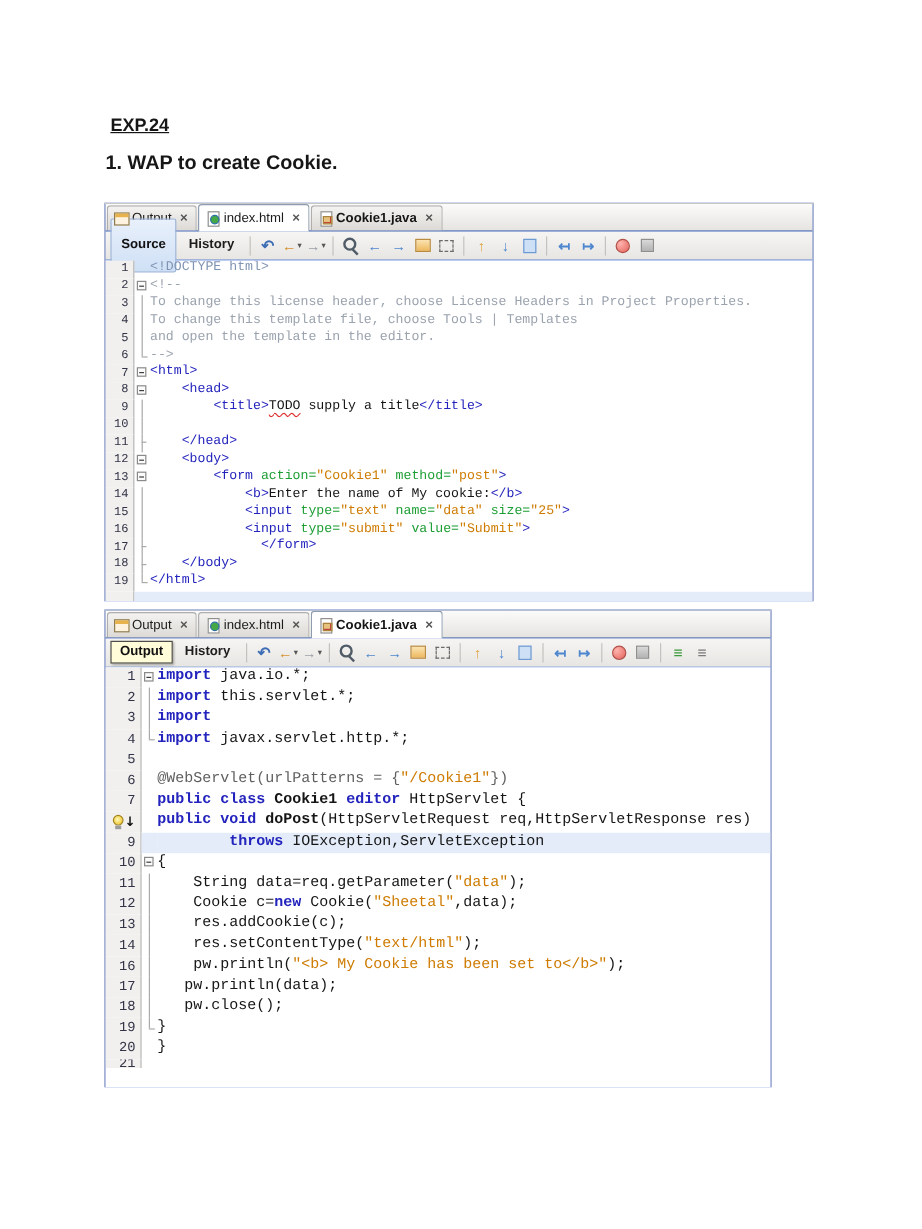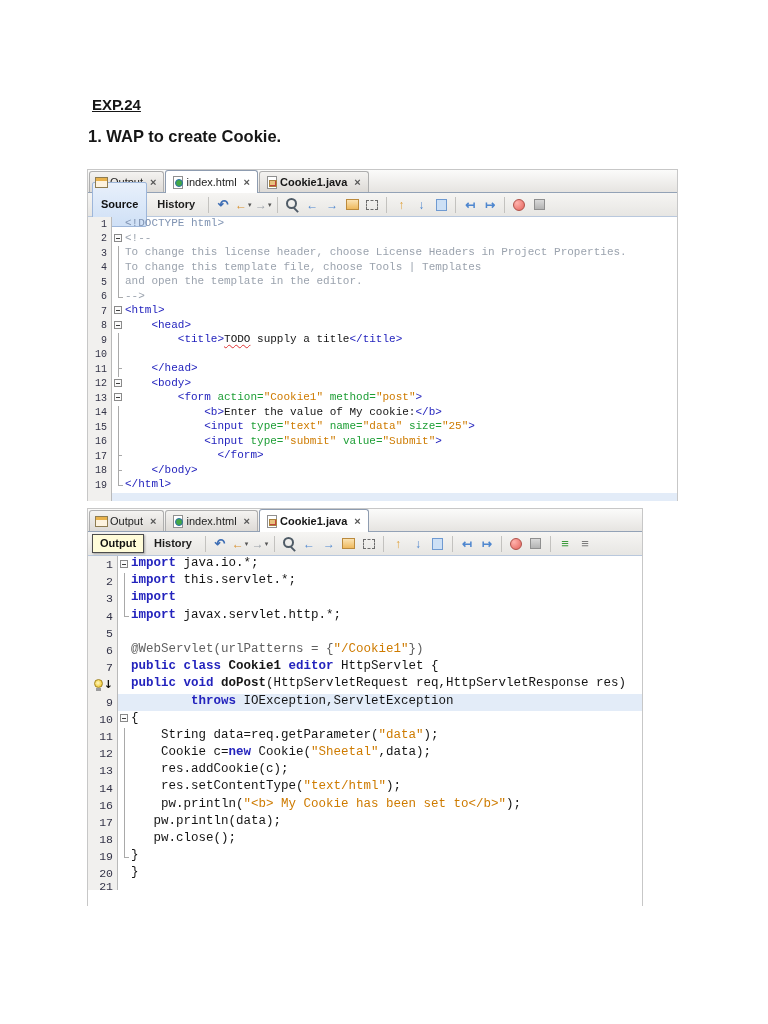--- a/index.html
+++ b/index.html
@@ -240,21 +240,21 @@
           <span>13</span>
         </span>
         <span class="rail f-start"></span>
         <span class="code"><span class="plain">        </span><span class="tag">&lt;form </span><span class="attr">action=</span><span class="val">"Cookie1"</span><span class="plain"> </span><span class="attr">method=</span><span class="val">"post"</span><span class="tag">&gt;</span></span>
       </div>
       <div class="row">
         <span class="gutter">
           <span>14</span>
         </span>
         <span class="rail f-line"></span>
-        <span class="code"><span class="plain">            </span><span class="tag">&lt;b&gt;</span><span class="plain">Enter the value of My cookie:</span><span class="tag">&lt;/b&gt;</span></span>
+        <span class="code"><span class="plain">            </span><span class="tag">&lt;b&gt;</span><span class="plain">Enter the name of My cookie:</span><span class="tag">&lt;/b&gt;</span></span>
       </div>
       <div class="row">
         <span class="gutter">
           <span>15</span>
         </span>
         <span class="rail f-line"></span>
         <span class="code"><span class="plain">            </span><span class="tag">&lt;input </span><span class="attr">type=</span><span class="val">"text"</span><span class="plain"> </span><span class="attr">name=</span><span class="val">"data"</span><span class="plain"> </span><span class="attr">size=</span><span class="val">"25"</span><span class="tag">&gt;</span></span>
       </div>
       <div class="row">
         <span class="gutter">

